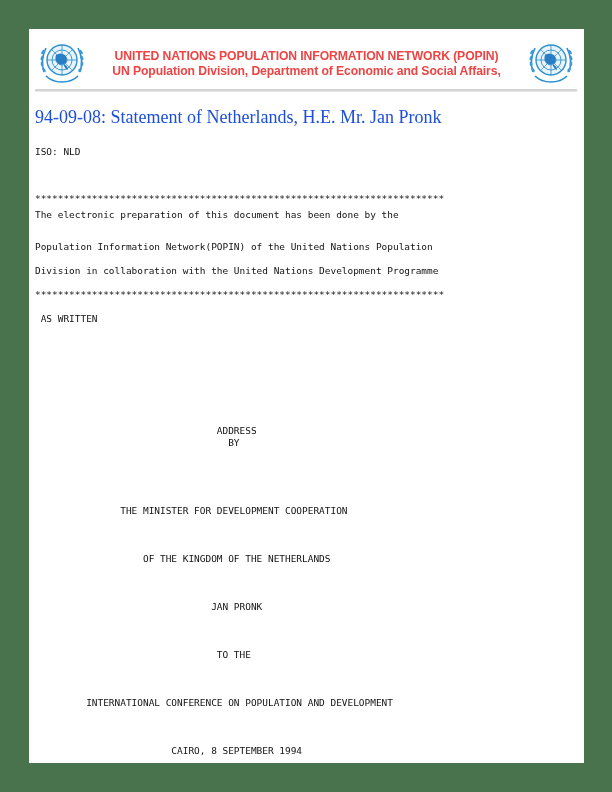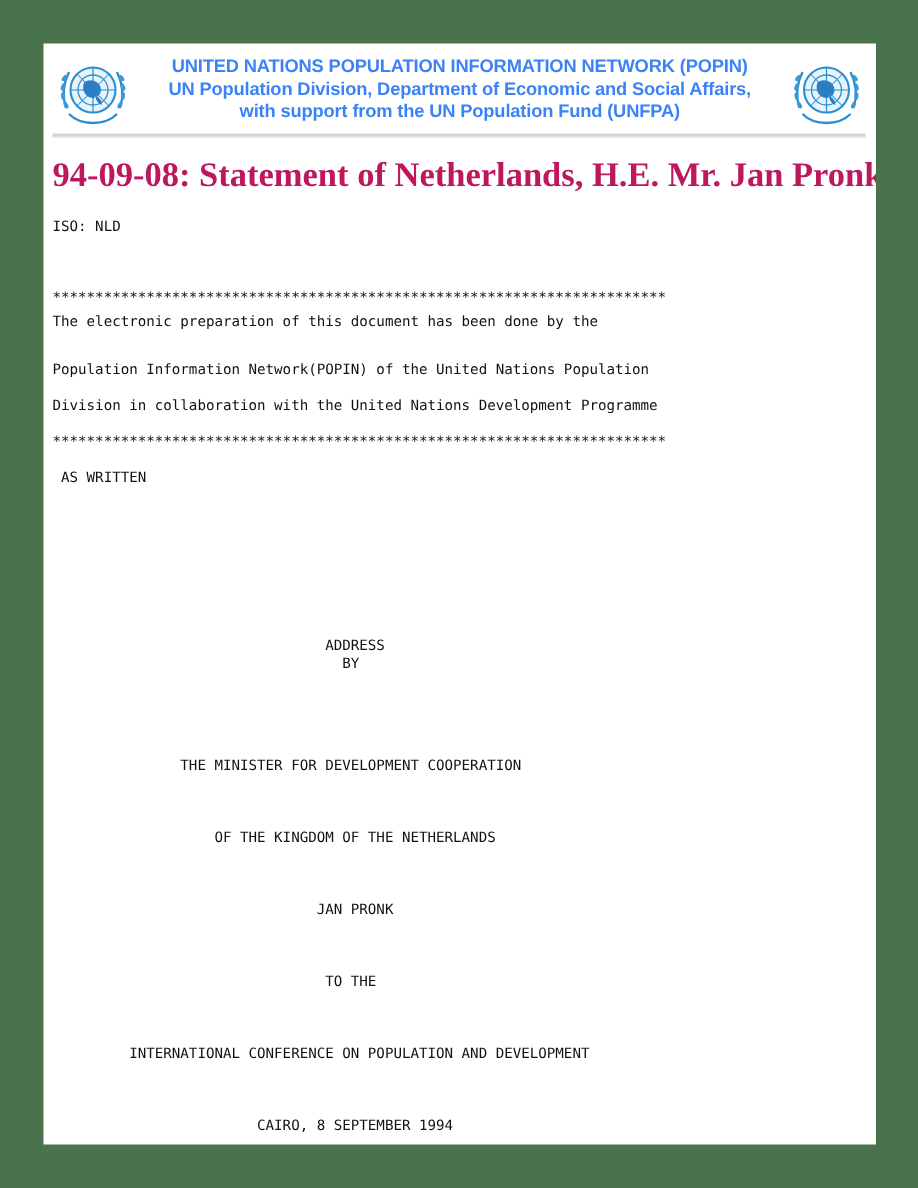--- a/index.html
+++ b/index.html
@@ -33,24 +33,24 @@
       position: absolute;
       top: 9px;
       width: 48px;
       height: 46px;
     }
     .emblem.left { left: 9px; }
     .emblem.right { left: 498px; }
     .header-text {
       position: absolute;
       left: 60px;
-      top: 8px;
+      top: 20px;
       width: 435px;
       text-align: center;
-      color: #3b82f6;
+      color: #ef4444;
       font-family: "Liberation Sans", sans-serif;
       font-weight: bold;
       font-size: 12.2px;
       line-height: 15px;
       letter-spacing: -0.1px;
       white-space: nowrap;
     }
     .header-text div { display: block; }
     .rule {
       position: absolute;
@@ -60,24 +60,24 @@
       height: 2px;
       background: #d4d4d4;
       border-bottom: 1px solid #e8e8e8;
     }
     .title {
       position: absolute;
       left: 6px;
       top: 75px;
       margin: 0;
       font-family: "Liberation Serif", serif;
-      font-weight: bold;
-      font-size: 23px;
+      font-weight: normal;
+      font-size: 18px;
       line-height: 26px;
-      color: #be185d;
+      color: #1d4ed8;
       white-space: nowrap;
     }
     .pre {
       position: absolute;
       left: 6px;
       margin: 0;
       font-family: "DejaVu Sans Mono", monospace;
       font-size: 9.45px;
       line-height: 12px;
       color: #111;
@@ -114,21 +114,20 @@
       <line x1="9" y1="22" x2="39" y2="22" stroke="#2a8fd0" stroke-width="0.8"></line>
       <line x1="13" y1="11" x2="35" y2="33" stroke="#2a8fd0" stroke-width="0.7"></line>
       <line x1="35" y1="11" x2="13" y2="33" stroke="#2a8fd0" stroke-width="0.7"></line>
       <path d="M18 17 Q22 14 27 17 Q30 20 28 25 Q24 28 20 26 Q16 22 18 17 Z" fill="#2a7fc4"></path>
       <path d="M26 26 Q30 28 30 32 Q27 31 26 28 Z" fill="#2a7fc4"></path>
     </svg>
 
     <div class="header-text">
       <div>UNITED NATIONS POPULATION INFORMATION NETWORK (POPIN)</div>
       <div>UN Population Division, Department of Economic and Social Affairs,</div>
-      <div>with support from the UN Population Fund (UNFPA)</div>
     </div>
 
     <svg class="emblem right" viewBox="0 0 48 46">
       <g fill="none" stroke="#2a8fd0" stroke-width="1.6">
         <path d="M6 34 Q2 22 8 10"></path>
         <path d="M42 34 Q46 22 40 10"></path>
         <path d="M8 38 Q14 44 24 44 Q34 44 40 38"></path>
       </g>
       <g fill="#3a9ad8">
         <ellipse cx="5" cy="14" rx="2.5" ry="1.3" transform="rotate(-50 5 14)"></ellipse>

